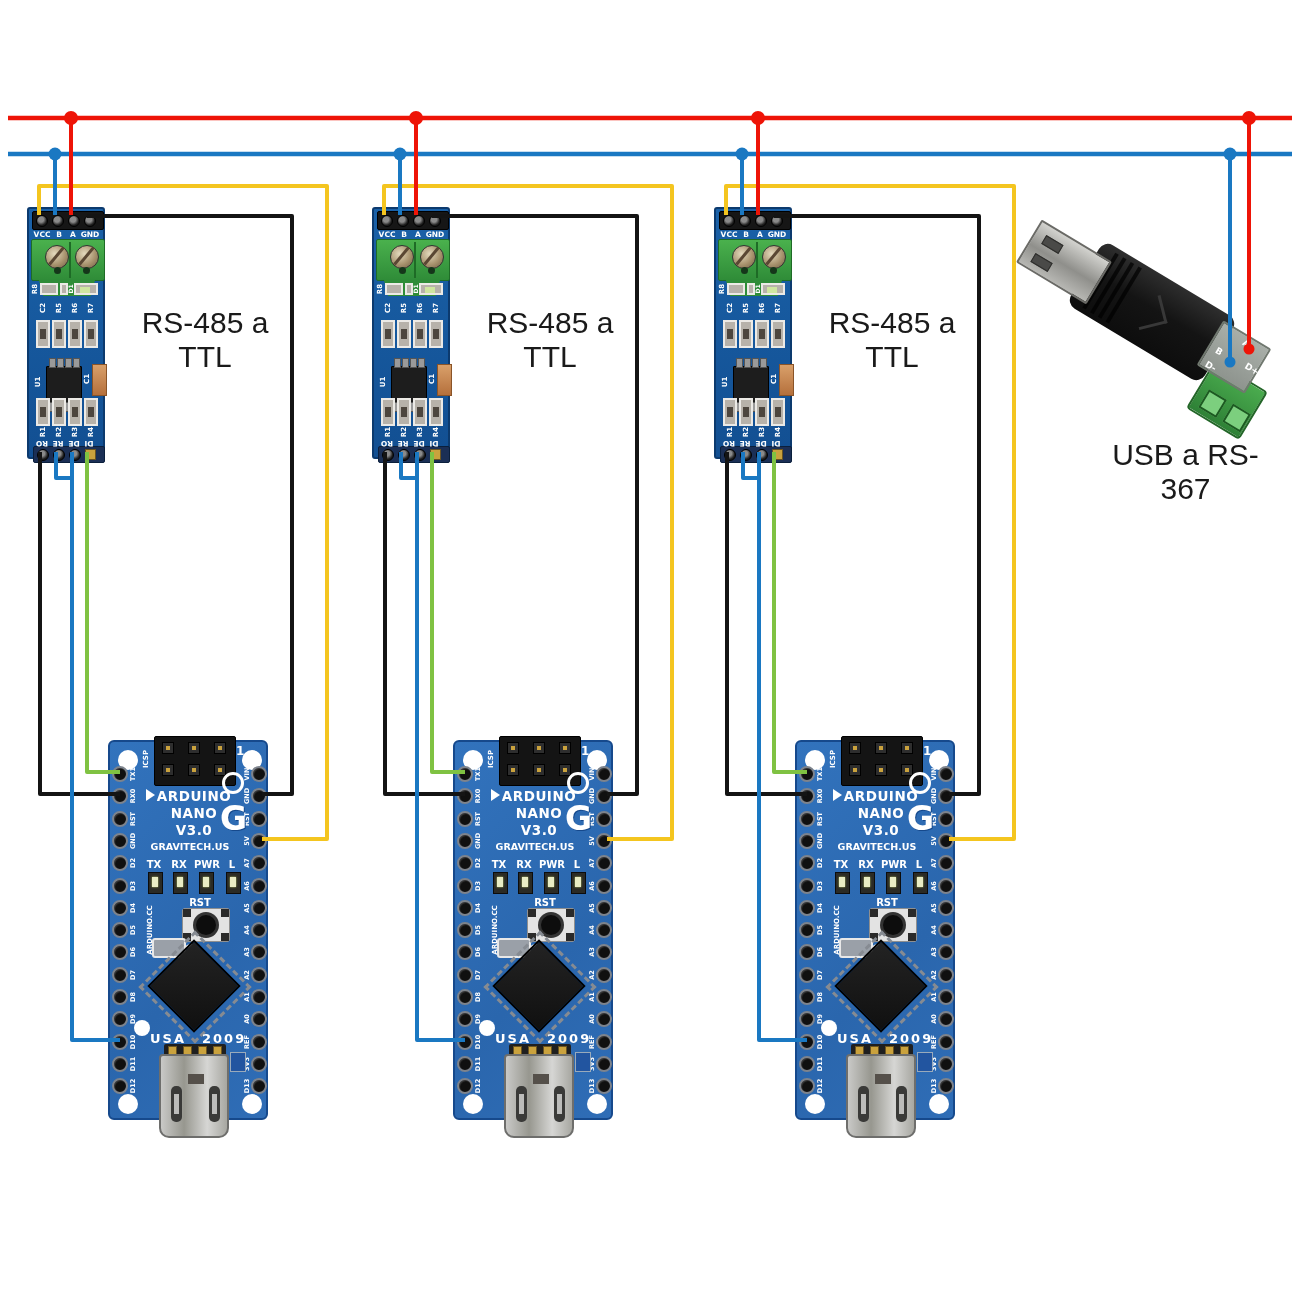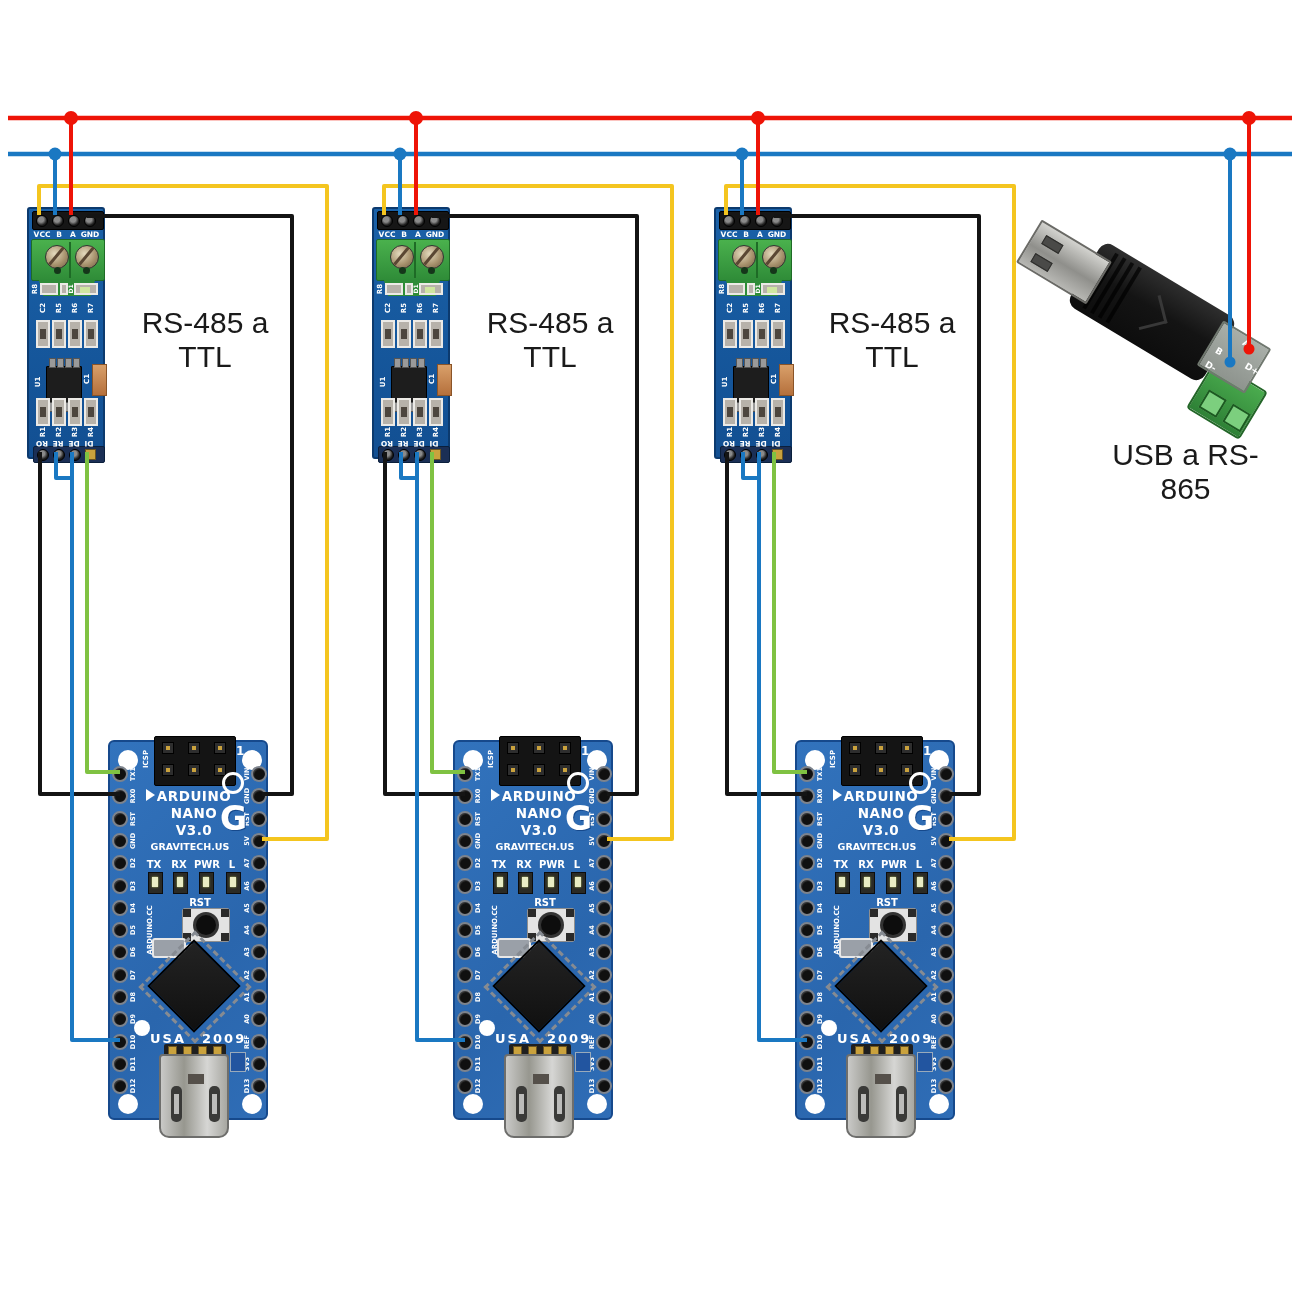--- a/index.html
+++ b/index.html
@@ -797,21 +797,21 @@
     <div class="adp-green">
       <i style="left:8px"></i>
         <i style="left:36px"></i>
     </div>
     <div class="adp-plate">
       <span style="left:26px;top:1px">A</span>
       <span style="left:40px;top:20px">D+</span>
       <span style="left:7px;top:22px">B</span>
       <span style="left:5px;top:39px">D-</span>
     </div>
-    <div class="caption" style="left:1093px;top:438px;width:185px;">USB a RS-865</div>
+    <div class="caption" style="left:1093px;top:438px;width:185px;">USB a RS-367</div>
   </div>
 <svg width="1300" height="1300" class="wires">
       <polyline points="8,118 1292,118" fill="none" stroke="#ee1407" stroke-width="4.5" stroke-linejoin="round"></polyline>
       <polyline points="8,154 1292,154" fill="none" stroke="#1a78c2" stroke-width="4.5" stroke-linejoin="round"></polyline>
       <polyline points="39,215 39,186 327,186 327,839 262,839" fill="none" stroke="#f4c51f" stroke-width="4" stroke-linejoin="round"></polyline>
       <polyline points="87,216 292,216 292,794 262,794" fill="none" stroke="#141414" stroke-width="4" stroke-linejoin="round"></polyline>
       <polyline points="40,452 40,794 120,794" fill="none" stroke="#141414" stroke-width="4" stroke-linejoin="round"></polyline>
       <polyline points="56,452 56,478 72,478 72,452" fill="none" stroke="#1a78c2" stroke-width="4" stroke-linejoin="round"></polyline>
       <polyline points="72,478 72,1040 120,1040" fill="none" stroke="#1a78c2" stroke-width="4" stroke-linejoin="round"></polyline>
       <polyline points="87,452 87,772 120,772" fill="none" stroke="#7fc242" stroke-width="4" stroke-linejoin="round"></polyline>

